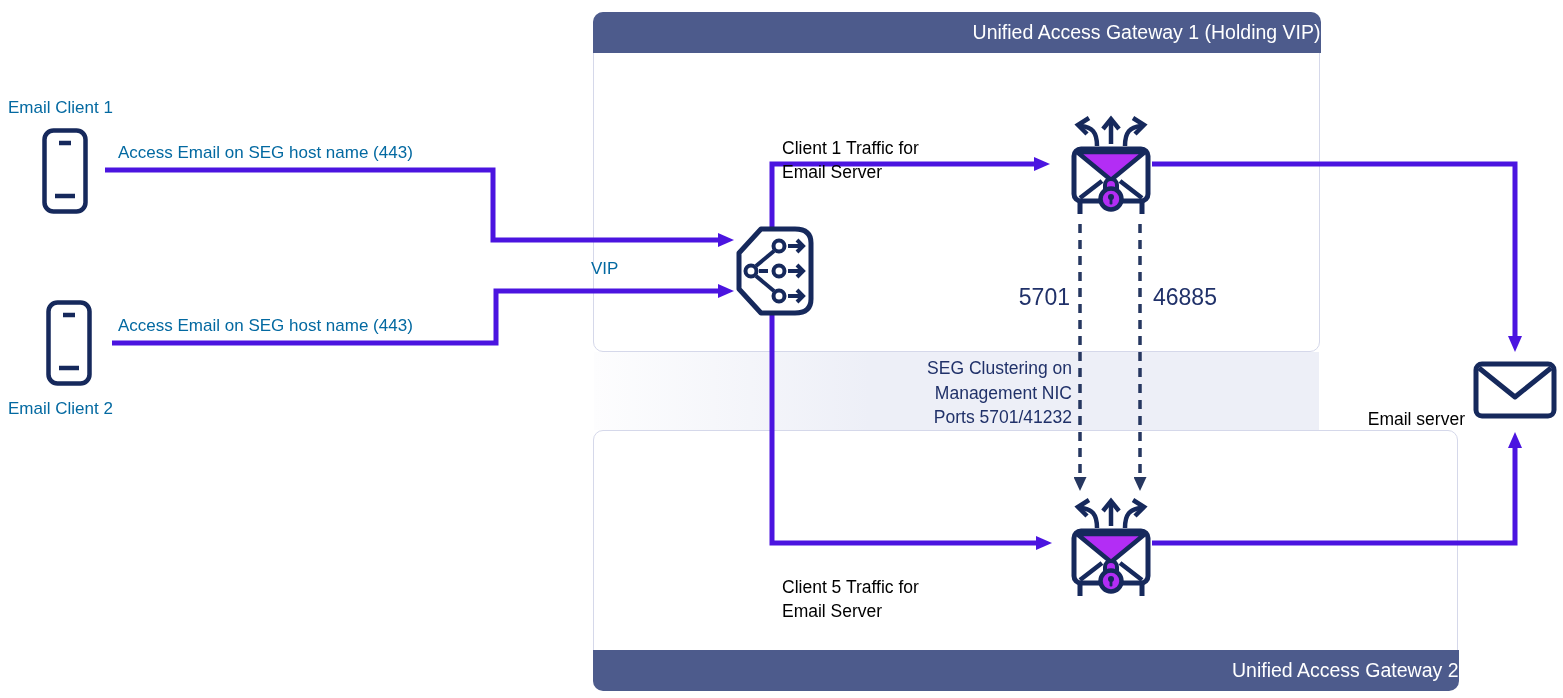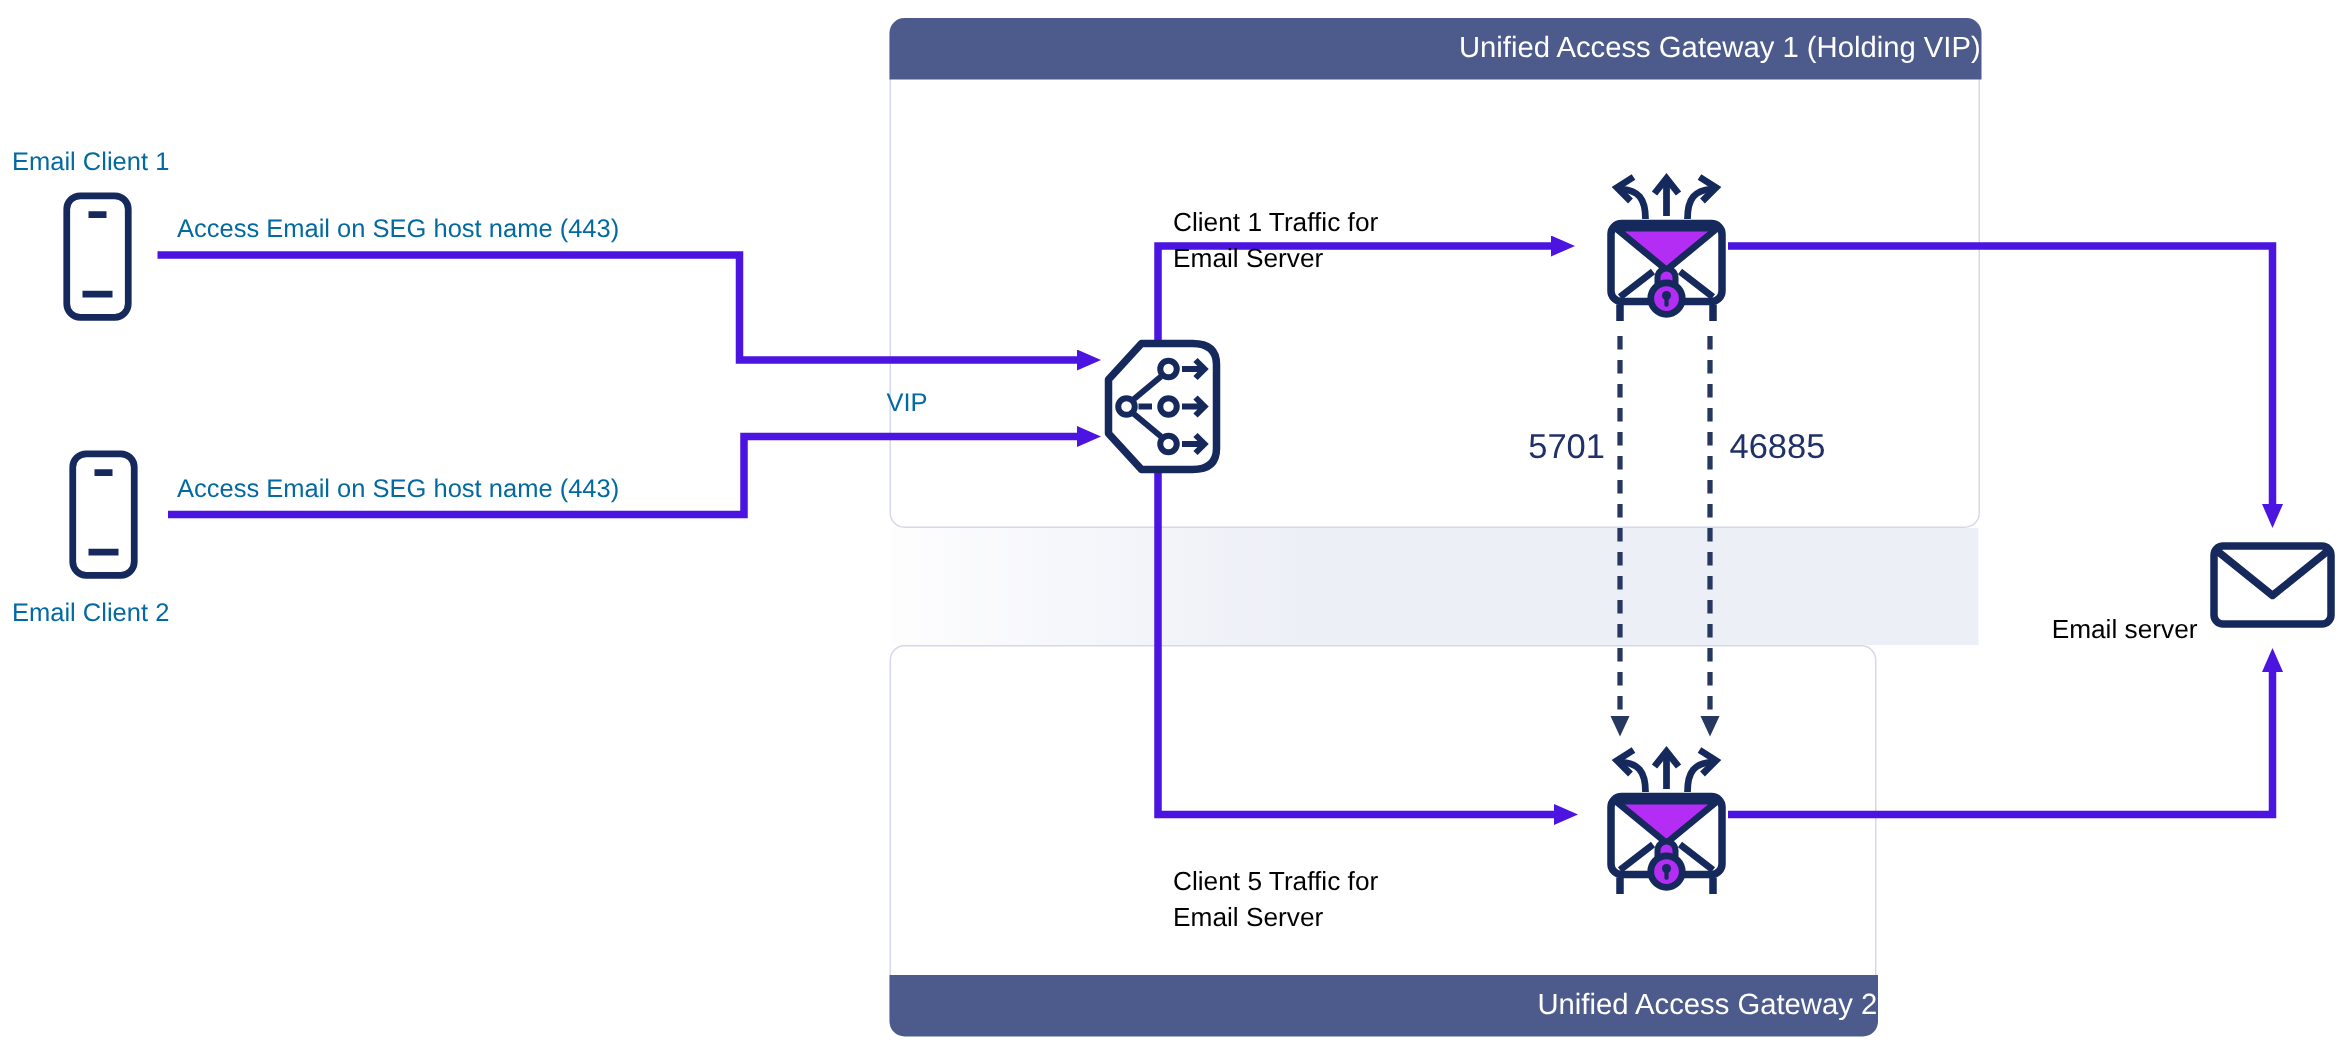--- a/index.html
+++ b/index.html
@@ -34,21 +34,21 @@
 <div id="canvas">
 
   <div class="abs gw-box" style="left:593px;top:12px;width:727px;height:340px;">
     <div class="gw-bar top">
       <span>Unified Access Gateway 1 (Holding VIP)</span>
     </div>
   </div>
 
   <div class="abs gap-band" style="left:594px;top:352px;width:725px;height:78px;"></div>
 
-  <div class="abs gw-box" style="left:593px;top:430px;width:658px;height:260px;">
+  <div class="abs gw-box" style="left:593px;top:430px;width:865px;height:260px;">
     <div class="gw-bar bottom">
       <span>Unified Access Gateway 2</span>
     </div>
   </div>
 
   <svg class="abs" style="left:0;top:0;" width="1563" height="698" viewBox="0 0 1563 698">
     <defs>
       <marker id="ap" markerUnits="userSpaceOnUse" markerWidth="16" markerHeight="14" refX="8" refY="7" orient="auto-start-reverse">
         <path d="M0,0 L16,7 L0,14 Z" fill="#4b14e0"></path>
       </marker>
@@ -149,20 +149,25 @@
     <path d="M14,84 L36,67 M76,84 L54,67" stroke="#16295c" stroke-width="4.5" fill="none"></path>
     <path d="M39,77 V71 a6,6 0 0 1 12,0 V77" fill="#b32df5" stroke="#16295c" stroke-width="4"></path>
     <circle cx="45" cy="85" r="10.5" fill="#b32df5" stroke="#16295c" stroke-width="4.5"></circle>
     <circle cx="45" cy="83" r="3" fill="#16295c"></circle>
     <rect x="43.6" y="84" width="2.8" height="6.5" rx="1.2" fill="#16295c"></rect>
   </svg>
 
   <div class="abs port right" style="left:990px;top:284px;width:80px;">5701</div>
   <div class="abs port" style="left:1153px;top:284px;">46885</div>
 
+  <div class="abs note" style="left:875px;top:356px;width:197px;">
+    <div>SEG Clustering on</div>
+    <div>Management NIC</div>
+    <div>Ports 5701/41232</div>
+  </div>
 
   <div class="abs lbl2 right" style="left:1335px;top:381px;width:130px;">Email server</div>
   <svg class="abs" style="left:1473px;top:361px;" width="84" height="58" viewBox="0 0 84 58">
     <rect x="3" y="3" width="78" height="52" rx="6" fill="#ffffff" stroke="#16295c" stroke-width="5"></rect>
     <path d="M6,7 L42,36 L78,7" fill="none" stroke="#16295c" stroke-width="5" stroke-linejoin="round"></path>
   </svg>
 
 </div>
 
 </body></html>

